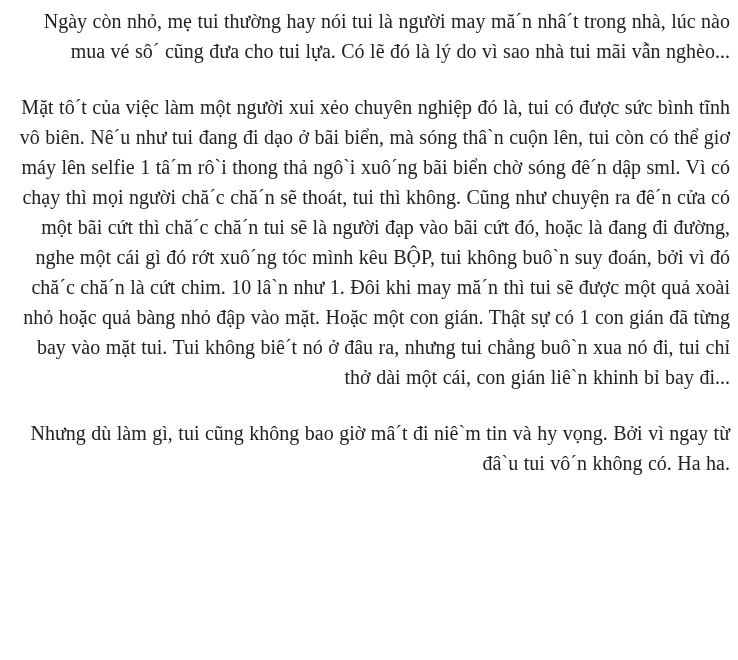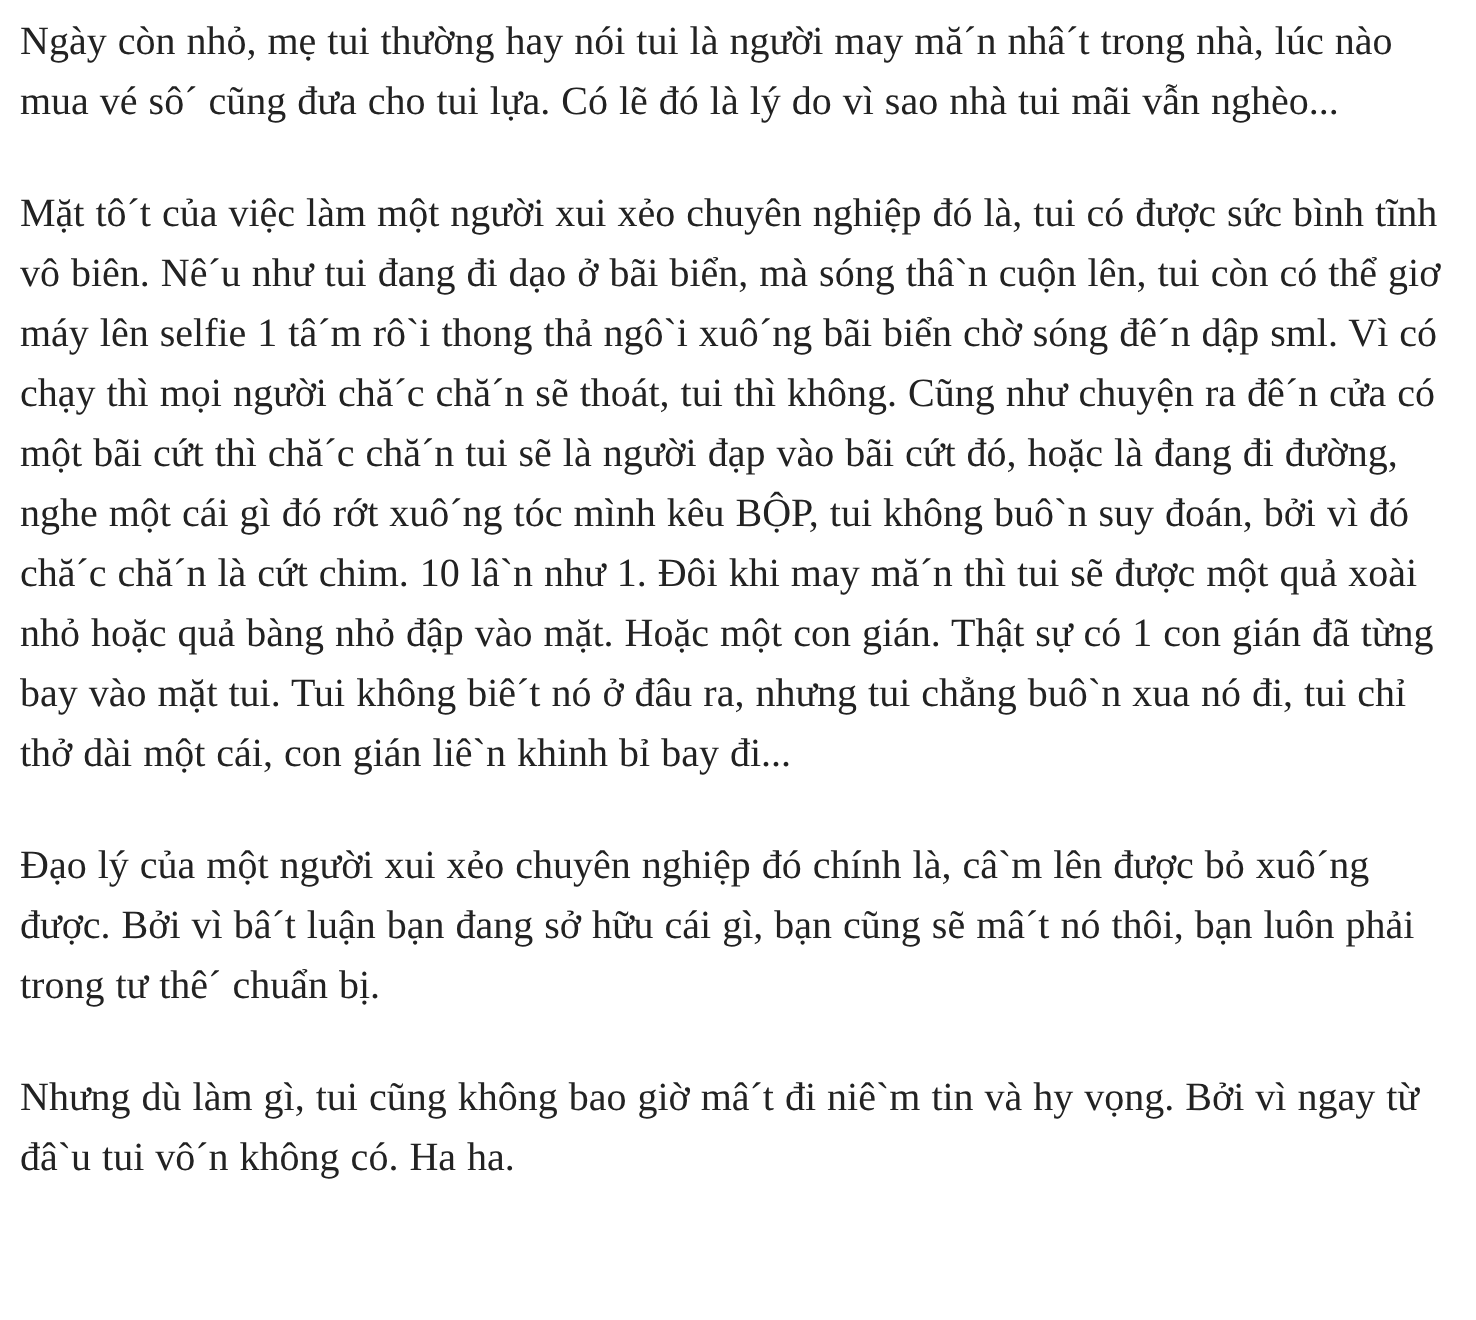--- a/index.html
+++ b/index.html
@@ -17,23 +17,23 @@
   .article {
     padding: 6px 8px 0 10px;
     font-size: 20px;
     line-height: 30px;
     text-align: left;
   }
   .article p {
     margin: 0 0 26px 0;
     padding: 0;
     word-spacing: 0.5px;
+    text-align: right;
   }
 </style>
 </head>
 <body>
 
 <main class="article">
   <p>Ngày còn nhỏ, mẹ tui thường hay nói tui là người may mă´n nhâ´t trong nhà, lúc nào mua vé sô´ cũng đưa cho tui lựa. Có lẽ đó là lý do vì sao nhà tui mãi vẫn nghèo...</p>
   <p>Mặt tô´t của việc làm một người xui xẻo chuyên nghiệp đó là, tui có được sức bình tĩnh vô biên. Nê´u như tui đang đi dạo ở bãi biển, mà sóng thâ`n cuộn lên, tui còn có thể giơ máy lên selfie 1 tâ´m rô`i thong thả ngô`i xuô´ng bãi biển chờ sóng đê´n dập sml. Vì có chạy thì mọi người chă´c chă´n sẽ thoát, tui thì không. Cũng như chuyện ra đê´n cửa có một bãi cứt thì chă´c chă´n tui sẽ là người đạp vào bãi cứt đó, hoặc là đang đi đường, nghe một cái gì đó rớt xuô´ng tóc mình kêu BỘP, tui không buô`n suy đoán, bởi vì đó chă´c chă´n là cứt chim. 10 lâ`n như 1. Đôi khi may mă´n thì tui sẽ được một quả xoài nhỏ hoặc quả bàng nhỏ đập vào mặt. Hoặc một con gián. Thật sự có 1 con gián đã từng bay vào mặt tui. Tui không biê´t nó ở đâu ra, nhưng tui chẳng buô`n xua nó đi, tui chỉ thở dài một cái, con gián liê`n khinh bỉ bay đi...</p>
-  <p>Đạo lý của một người xui xẻo chuyên nghiệp đó chính là, câ`m lên được bỏ xuô´ng được. Bởi vì bâ´t luận bạn đang sở hữu cái gì, bạn cũng sẽ mâ´t nó thôi, bạn luôn phải trong tư thê´ chuẩn bị.</p>
   <p>Nhưng dù làm gì, tui cũng không bao giờ mâ´t đi niê`m tin và hy vọng. Bởi vì ngay từ đâ`u tui vô´n không có. Ha ha.</p>
 </main>
 
 </body></html>

